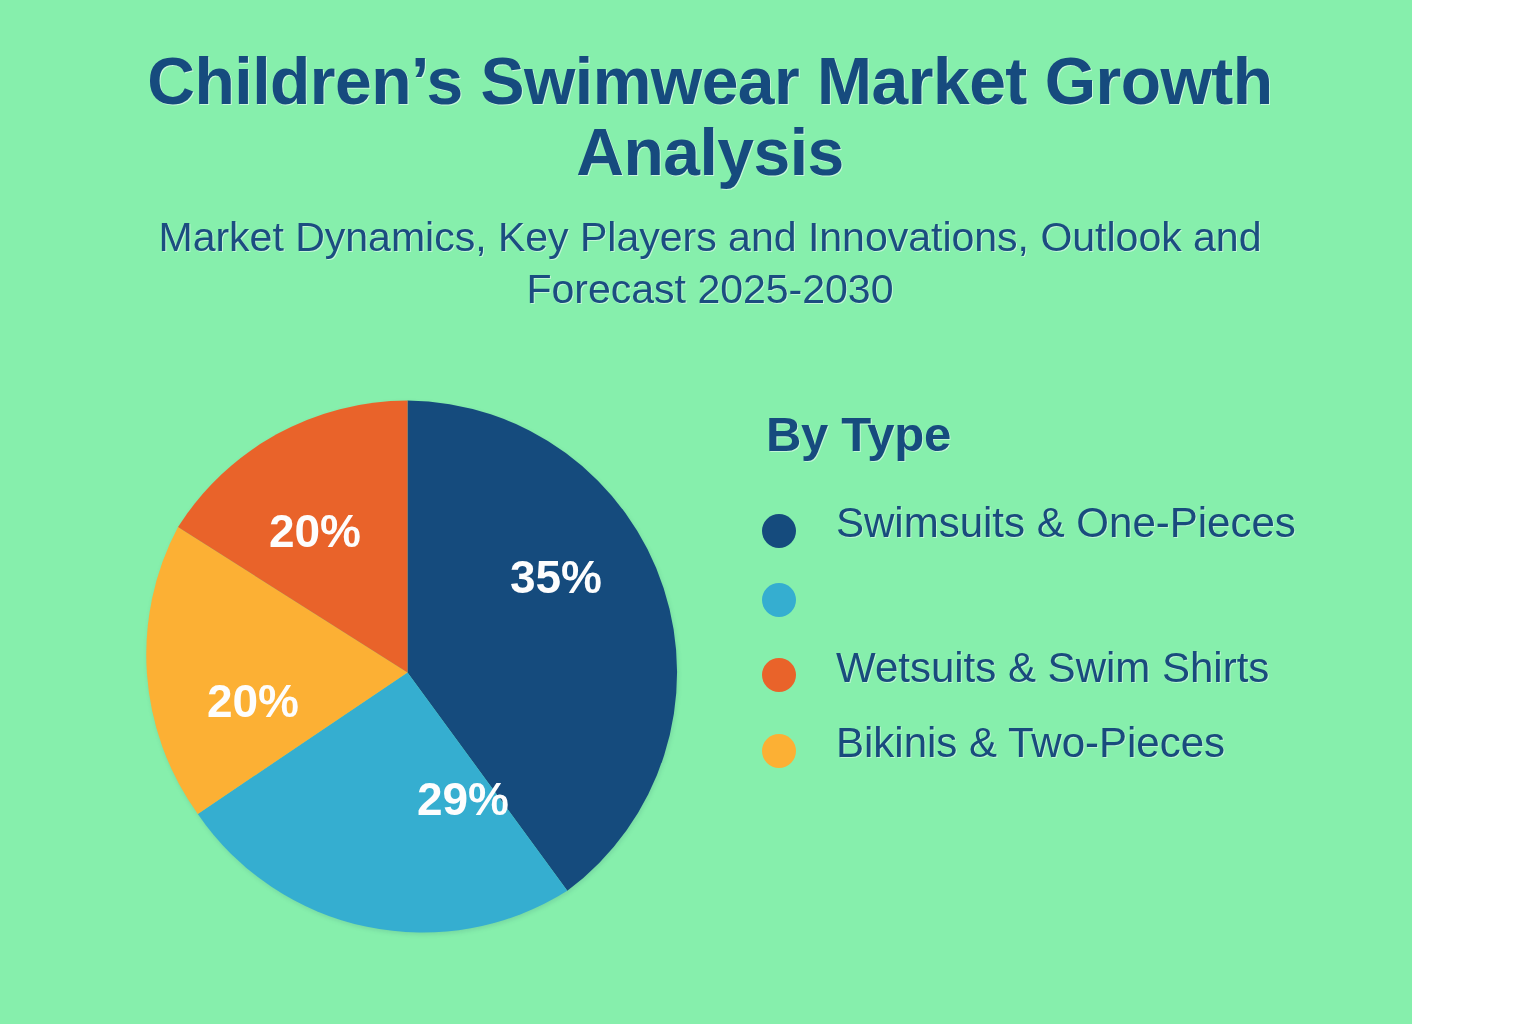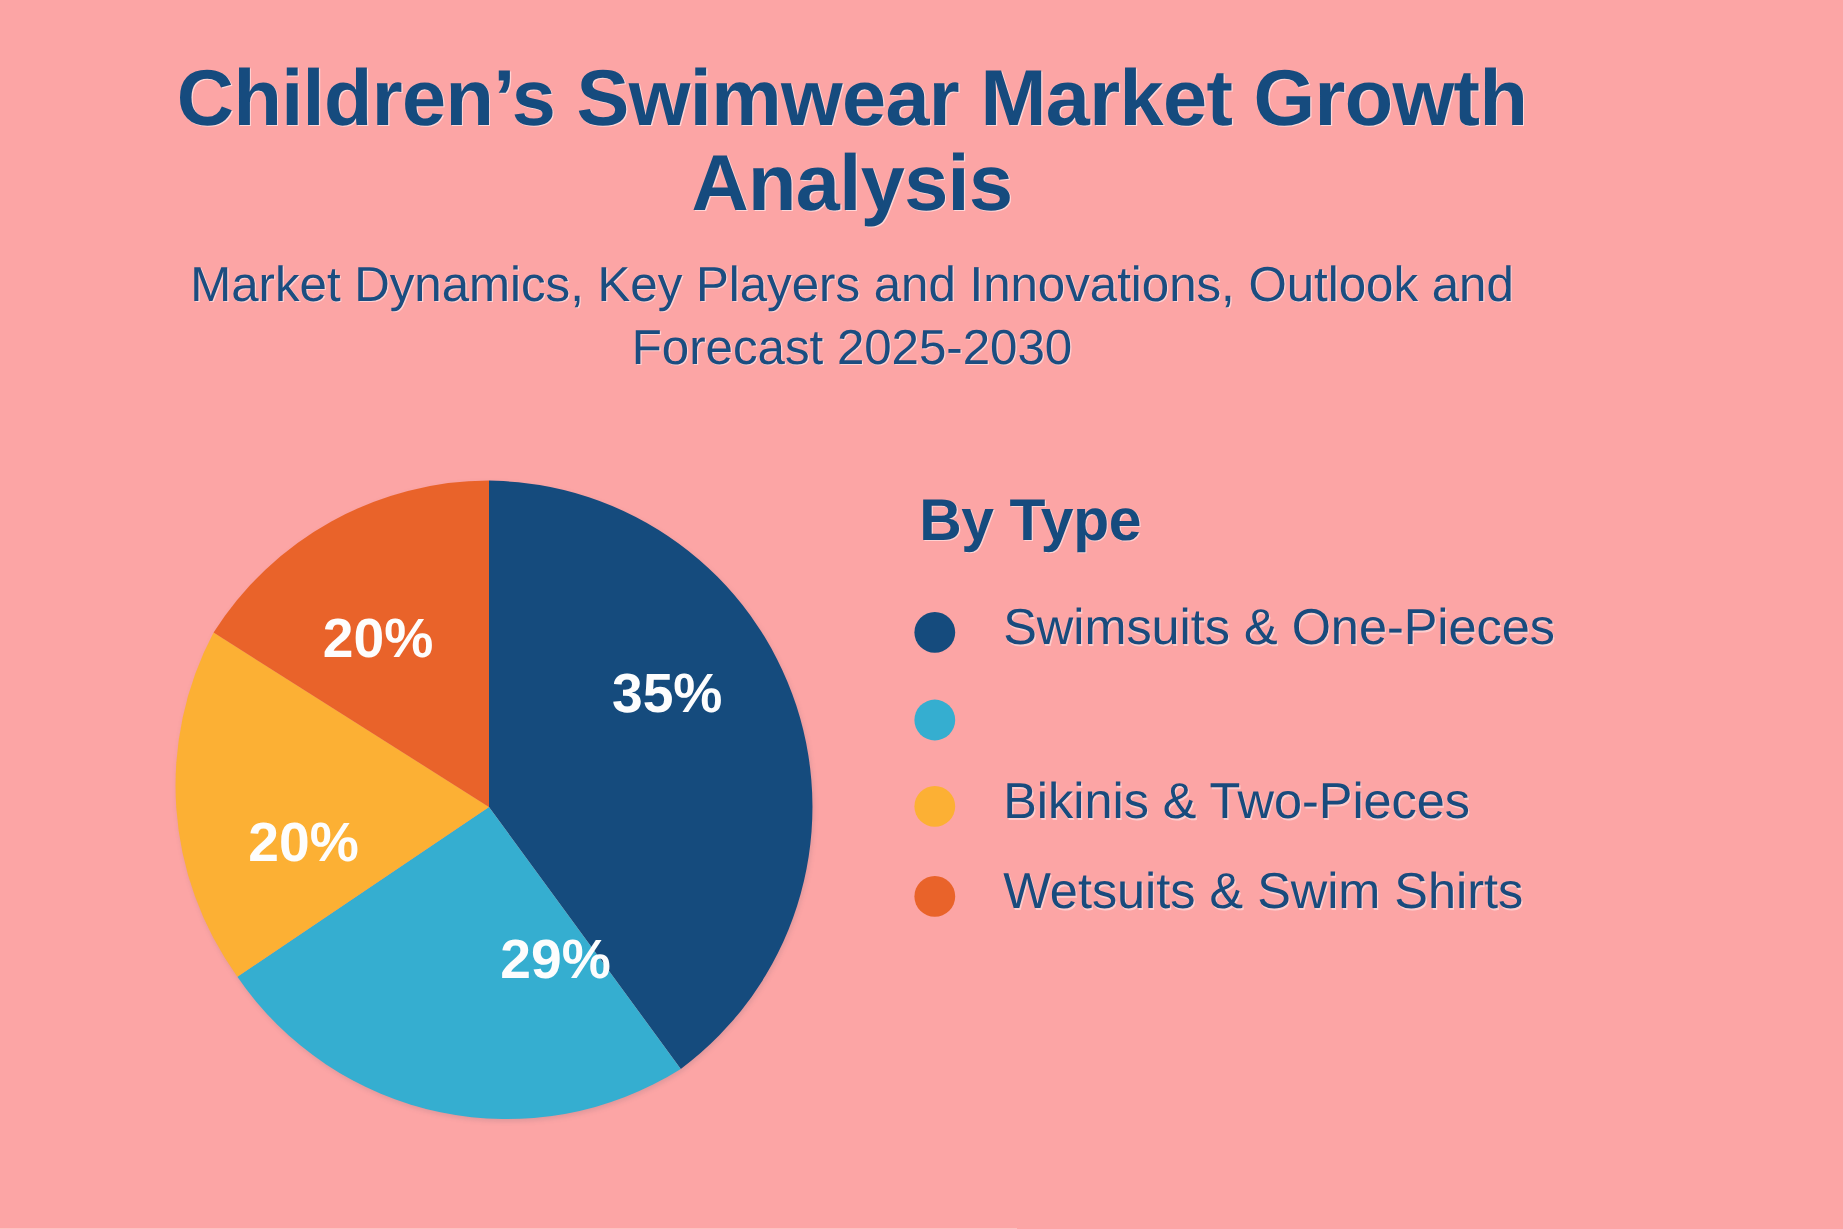--- a/index.html
+++ b/index.html
@@ -7,23 +7,23 @@
     padding: 0;
   }
   body {
     width: 1536px;
     height: 1024px;
     overflow: hidden;
     font-family: "Liberation Sans", sans-serif;
   }
   #infographic {
     position: relative;
-    width: 1536px;
+    width: 1412px;
     height: 1024px;
-    background: #fca5a5;
+    background: #86efac;
   }
 
   
   #header-block {
     position: absolute;
     left: 0;
     top: 46px;
     width: 1420px;
     text-align: center;
   }
@@ -83,21 +83,21 @@
     font-family: Liberation Sans, sans-serif;
     font-size: 49px;
     font-weight: bold;
     color: #164b7e;
     margin: 0 0 36px 4px;
     letter-spacing: -0.3px;
     text-shadow: 1px 1px 0 rgba(255,255,255,0.5);
   }
   .legend-item {
     display: flex;
-    align-items: center;
+    align-items: flex-end;
     margin-bottom: 26px;
   }
   .legend-dot {
     flex: 0 0 auto;
     width: 34px;
     height: 34px;
     border-radius: 50%;
     margin-top: 9px;
     margin-right: 40px;
   }
@@ -145,23 +145,23 @@
     <div class="legend-item">
       <span class="legend-dot" style="background:#154b7d"></span>
       <span class="legend-label">Swimsuits &amp; One-Pieces</span>
     </div>
 
     <div class="legend-item">
       <span class="legend-dot" style="background:#35aed0"></span>
     </div>
 
     <div class="legend-item">
-      <span class="legend-dot" style="background:#fcb034"></span>
-      <span class="legend-label">Bikinis &amp; Two-Pieces</span>
+      <span class="legend-dot" style="background:#e9632a"></span>
+      <span class="legend-label">Wetsuits &amp; Swim Shirts</span>
     </div>
 
     <div class="legend-item">
-      <span class="legend-dot" style="background:#e9632a"></span>
-      <span class="legend-label">Wetsuits &amp; Swim Shirts</span>
+      <span class="legend-dot" style="background:#fcb034"></span>
+      <span class="legend-label">Bikinis &amp; Two-Pieces</span>
     </div>
   </div>
 
 </div>
 
 </body></html>

